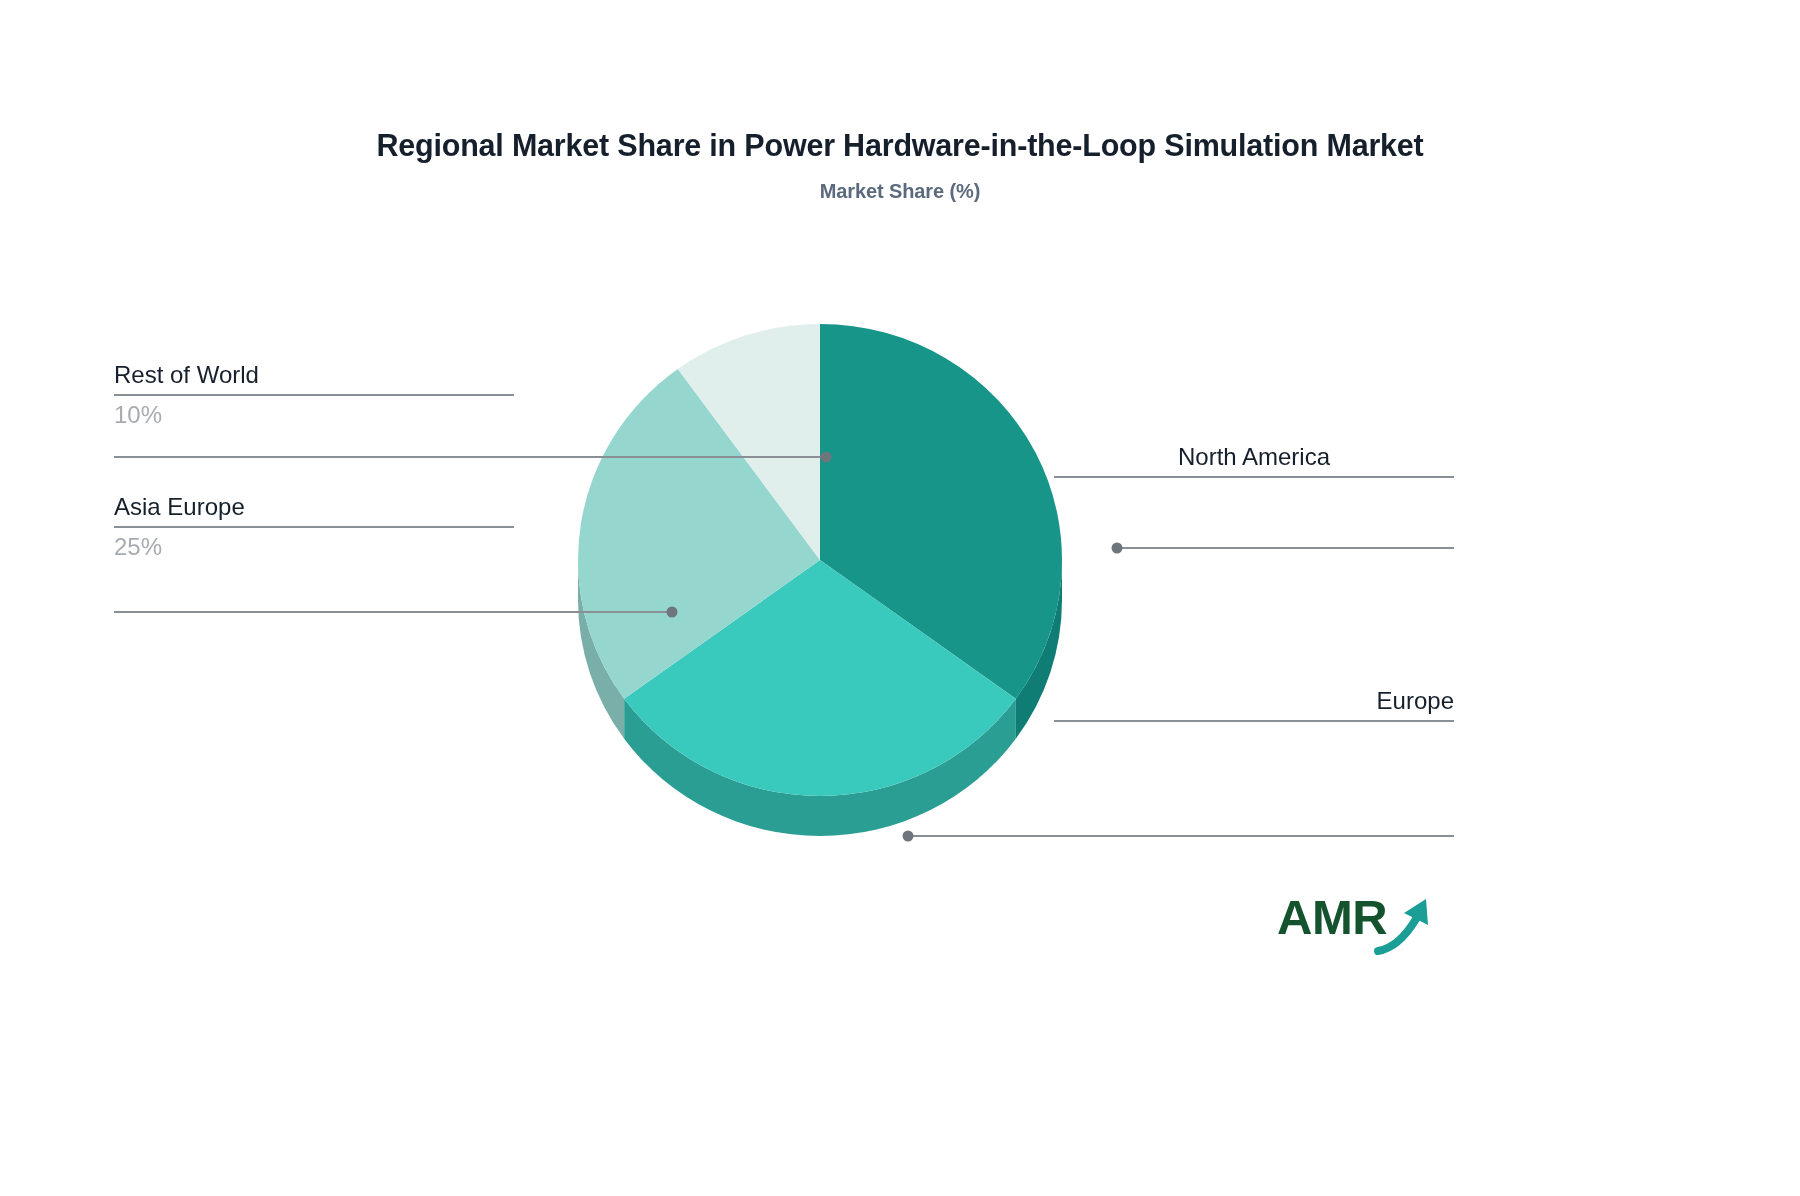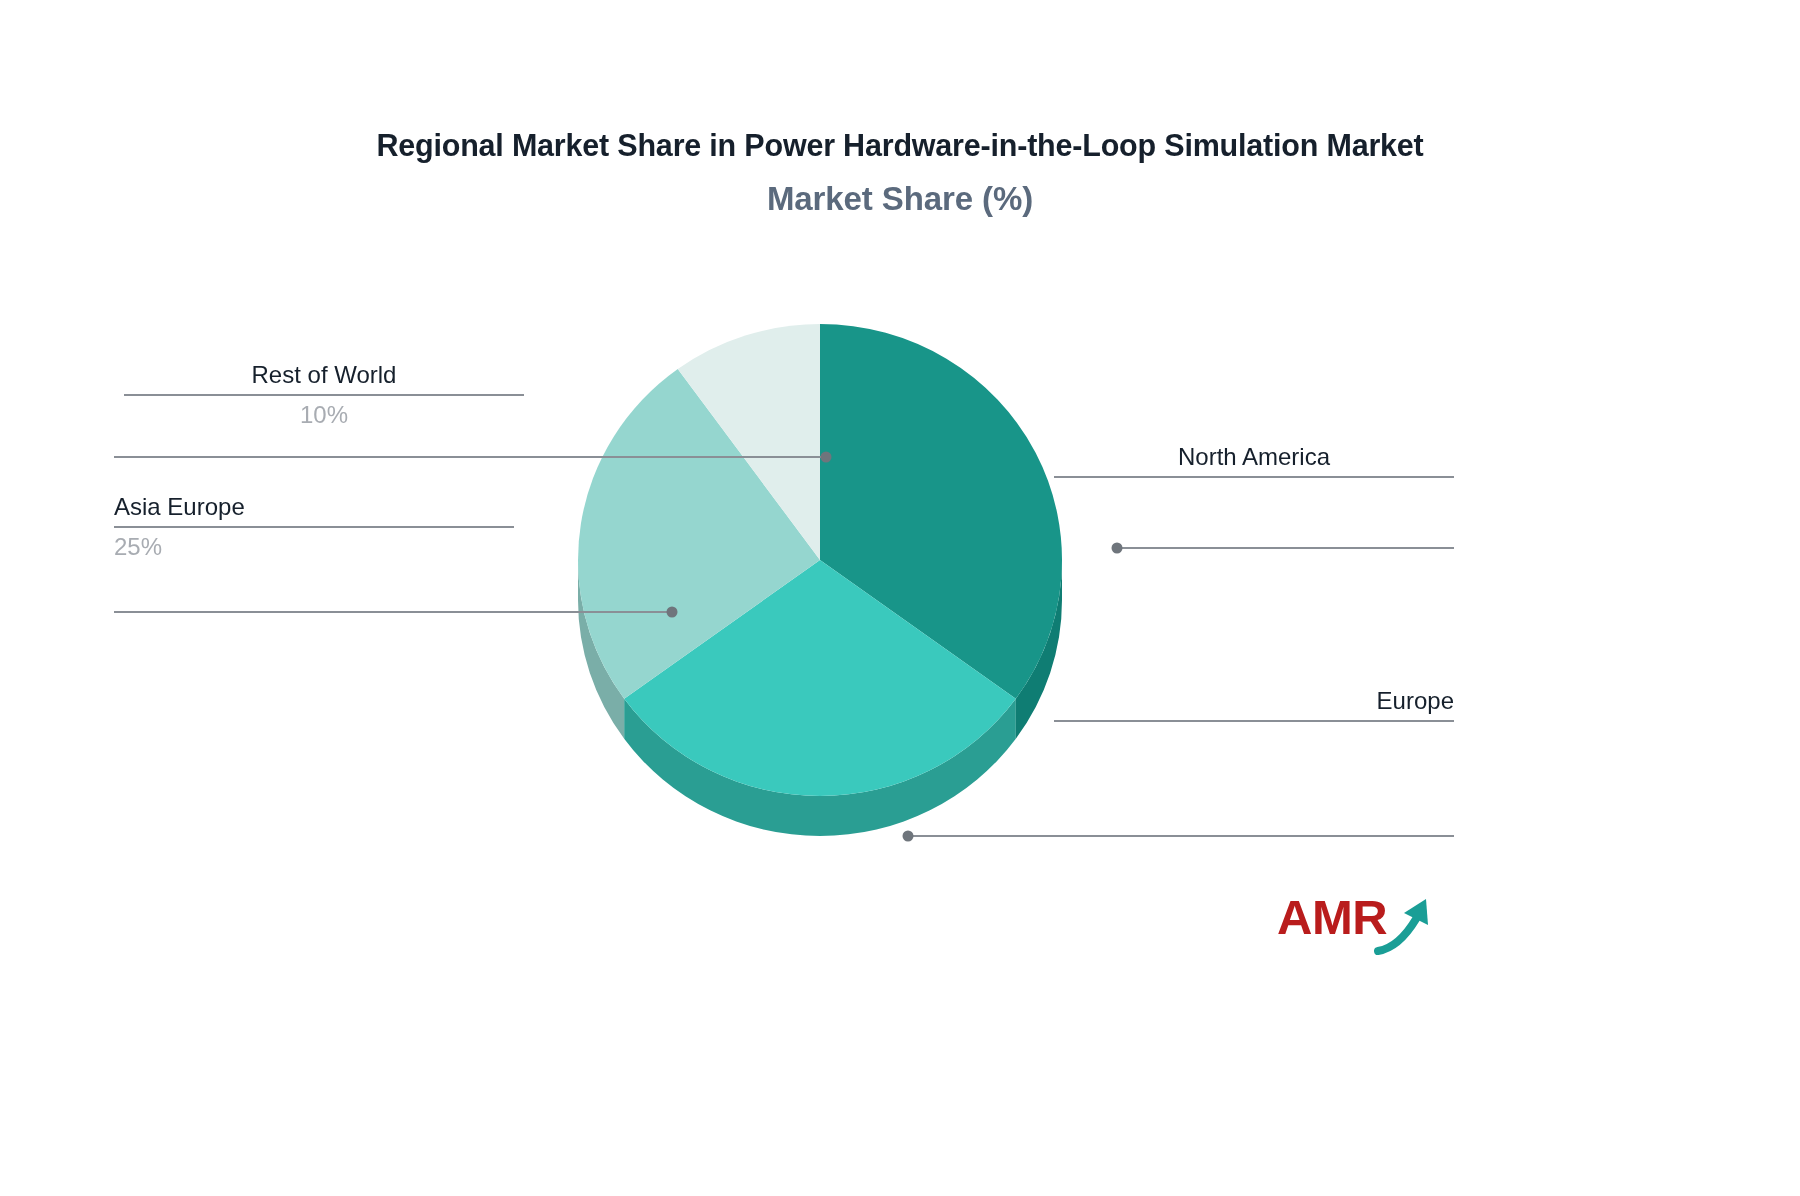--- a/index.html
+++ b/index.html
@@ -31,21 +31,21 @@
   .chart-title {
     font-size: 30.5px;
     font-weight: bold;
     color: #16202c;
     letter-spacing: -0.2px;
     line-height: 1.15;
     white-space: nowrap;
   }
   .chart-subtitle {
     margin-top: 17px;
-    font-size: 33px;
+    font-size: 20px;
     font-weight: bold;
     color: #5b6a7d;
     letter-spacing: -0.1px;
     white-space: nowrap;
   }
 
   
   #pie-wrap {
     position: absolute;
     left: 527px;
@@ -74,21 +74,21 @@
   .callout .cl-value {
     font-size: 24px;
     color: #a8acb2;
     line-height: 1.12;
     margin-top: 6px;
     white-space: nowrap;
   }
   .callout.align-left { text-align: left; }
   .callout.align-right { text-align: right; }
 
-  #callout-rest-of-world { left: 124px; top: 362px; text-align: center; }
+  #callout-rest-of-world { left: 114px; top: 362px; }
   #callout-asia-pacific  { left: 114px; top: 494px; }
   #callout-north-america { left: 1054px; top: 444px; text-align: center; }
   #callout-europe        { left: 1054px; top: 688px; }
 
   
   #leaders {
     position: absolute;
     left: 0; top: 0;
     width: 1800px; height: 1196px;
     pointer-events: none;
@@ -100,21 +100,21 @@
     left: 1277px;
     top: 893px;
     width: 160px;
     height: 68px;
   }
   #amr-logo .amr-text {
     position: absolute;
     left: 0; top: 0;
     font-size: 49px;
     font-weight: bold;
-    color: #b91c1c;
+    color: #14532d;
     letter-spacing: -0.5px;
     line-height: 1;
   }
   #amr-logo svg { position: absolute; left: 97px; top: 2px; }
 </style>
 </head>
 <body>
 
 <div id="canvas">
 

